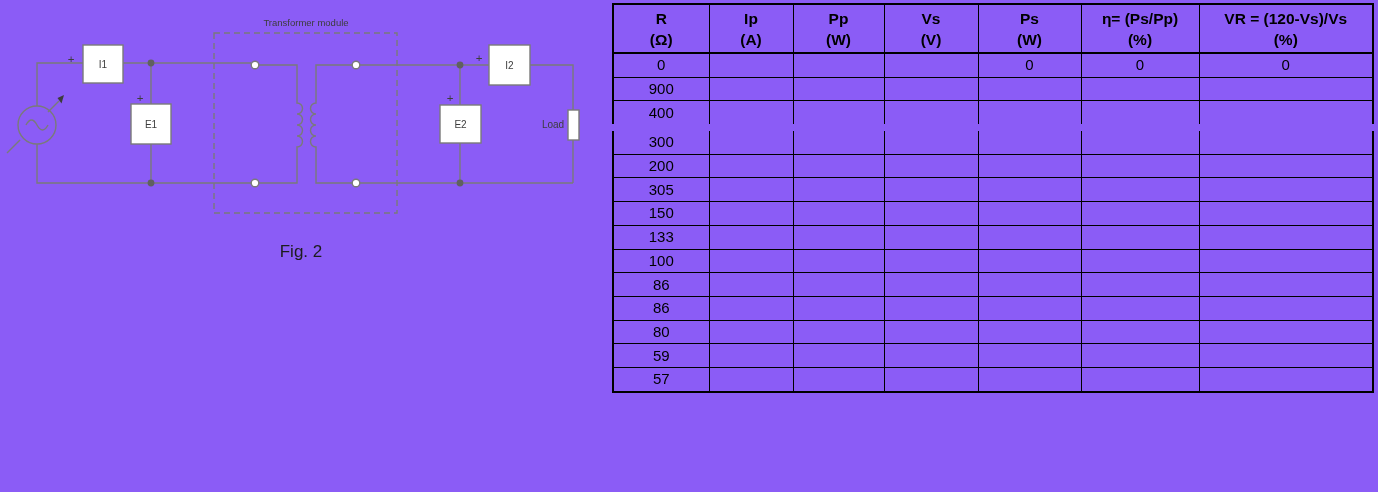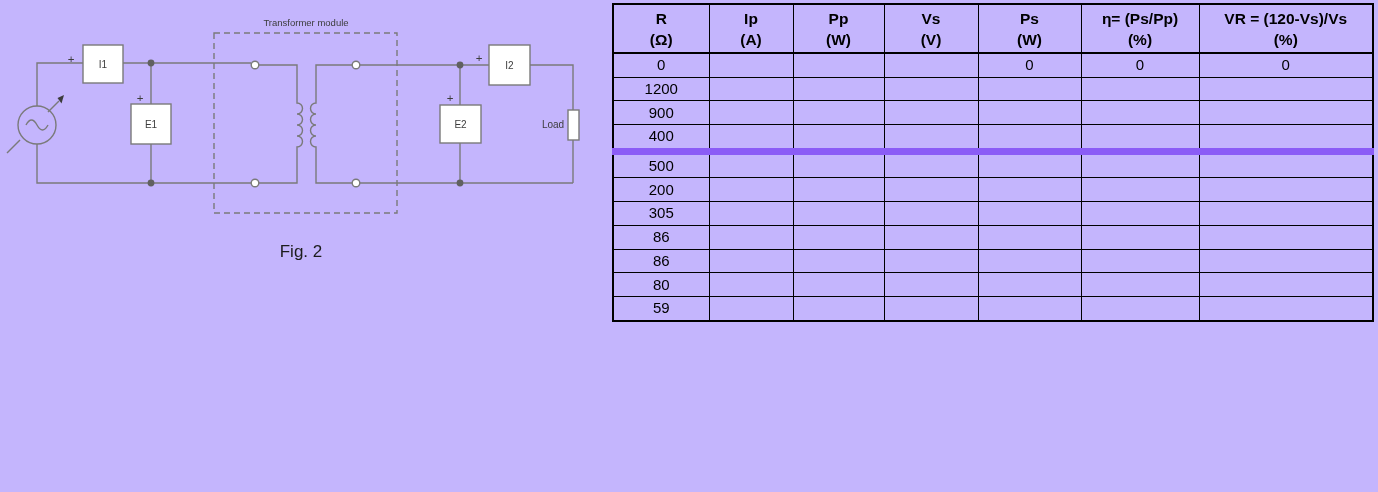--- a/index.html
+++ b/index.html
@@ -1,17 +1,17 @@
 <!DOCTYPE html>
 <html><head>
 <meta charset="utf-8">
 <style>
   html,body { margin:0; padding:0; background:#ffffff; }
   .page {
-    position:relative; width:1378px; height:492px; background:#c4b5fd;
+    position:relative; width:1378px; height:492px; background:#8b5cf6;
     font-family:"Liberation Sans", sans-serif; overflow:hidden;
   }
   .circuit-svg { position:absolute; left:0; top:0; }
 
   table.data-table {
     position:absolute; left:612px; top:3px;
     border-collapse:collapse; table-layout:fixed;
     border:2px solid #000;
     font-family:"Liberation Sans", sans-serif;
   }
@@ -143,48 +143,39 @@
         <tr>
           <td>0</td>
           <td></td>
           <td></td>
           <td></td>
           <td>0</td>
           <td>0</td>
           <td>0</td>
         </tr>
         <tr>
-          <td>1200</td>
-          <td></td>
-          <td></td>
-          <td></td>
-          <td></td>
-          <td></td>
-          <td></td>
-        </tr>
-        <tr>
           <td>900</td>
           <td></td>
           <td></td>
           <td></td>
           <td></td>
           <td></td>
           <td></td>
         </tr>
         <tr class="sep">
           <td>400</td>
           <td></td>
           <td></td>
           <td></td>
           <td></td>
           <td></td>
           <td></td>
         </tr>
         <tr>
-          <td>500</td>
+          <td>300</td>
           <td></td>
           <td></td>
           <td></td>
           <td></td>
           <td></td>
           <td></td>
         </tr>
         <tr>
           <td>200</td>
           <td></td>
@@ -197,20 +188,47 @@
         <tr>
           <td>305</td>
           <td></td>
           <td></td>
           <td></td>
           <td></td>
           <td></td>
           <td></td>
         </tr>
         <tr>
+          <td>150</td>
+          <td></td>
+          <td></td>
+          <td></td>
+          <td></td>
+          <td></td>
+          <td></td>
+        </tr>
+        <tr>
+          <td>133</td>
+          <td></td>
+          <td></td>
+          <td></td>
+          <td></td>
+          <td></td>
+          <td></td>
+        </tr>
+        <tr>
+          <td>100</td>
+          <td></td>
+          <td></td>
+          <td></td>
+          <td></td>
+          <td></td>
+          <td></td>
+        </tr>
+        <tr>
           <td>86</td>
           <td></td>
           <td></td>
           <td></td>
           <td></td>
           <td></td>
           <td></td>
         </tr>
         <tr>
           <td>86</td>
@@ -225,20 +243,29 @@
           <td>80</td>
           <td></td>
           <td></td>
           <td></td>
           <td></td>
           <td></td>
           <td></td>
         </tr>
         <tr>
           <td>59</td>
+          <td></td>
+          <td></td>
+          <td></td>
+          <td></td>
+          <td></td>
+          <td></td>
+        </tr>
+        <tr>
+          <td>57</td>
           <td></td>
           <td></td>
           <td></td>
           <td></td>
           <td></td>
           <td></td>
         </tr>
       </tbody>
   </table>
 

